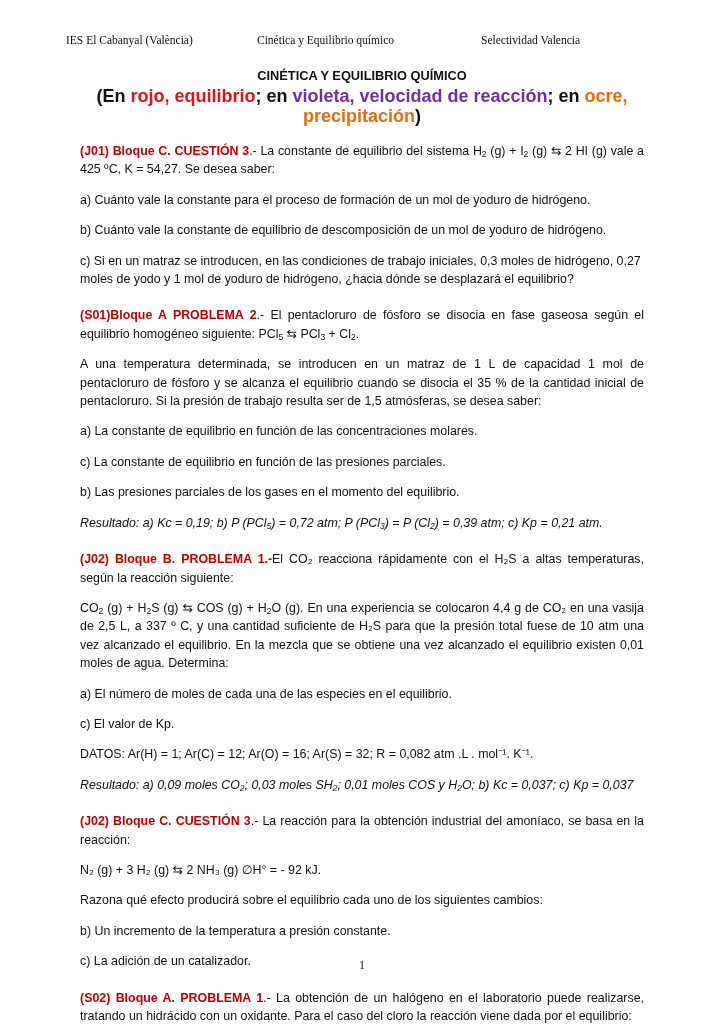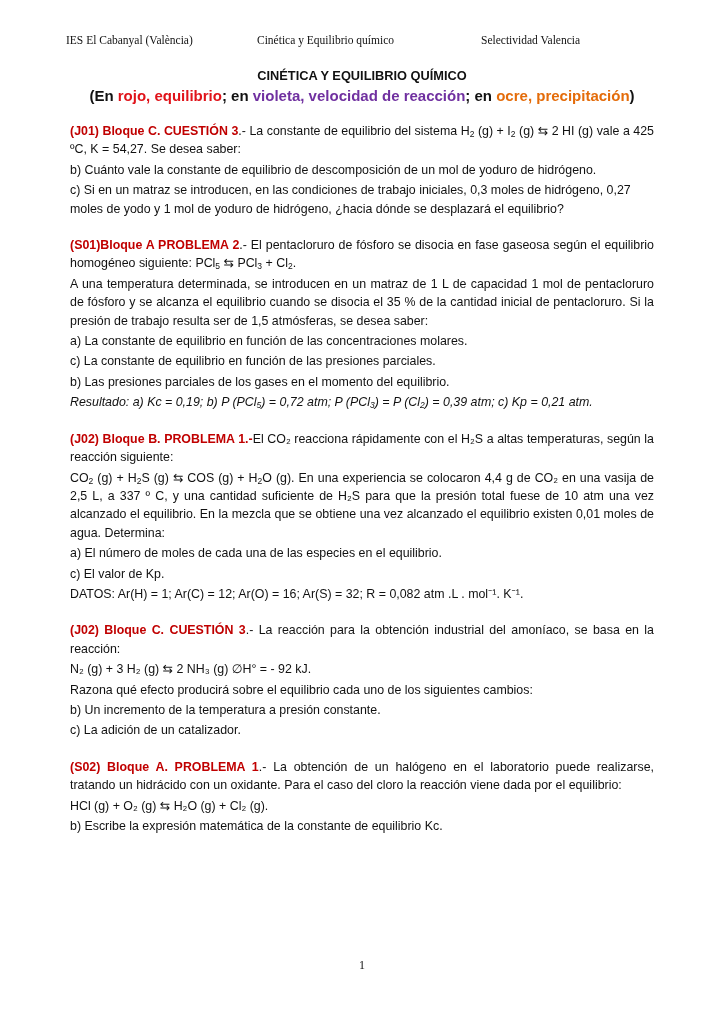--- a/index.html
+++ b/index.html
@@ -5,26 +5,26 @@
     html, body { margin: 0; padding: 0; background: #ffffff; }
     body { width: 724px; height: 1024px; position: relative; overflow: hidden; }
     .page { position: absolute; left: 0; top: 0; width: 604px; height: 1024px; background: #fff; }
     .header { position: absolute; top: 34px; left: 0; width: 724px; font-family: "Liberation Serif", serif; font-size: 11.5px; color: #111; }
     .header span { position: absolute; white-space: nowrap; }
     .h-left { left: 66px; }
     .h-center { left: 257px; }
     .h-right { left: 481px; text-align: center; }
     .content { position: absolute; left: 68px; top: 66px; width: 588px; font-family: "Liberation Sans", sans-serif; font-size: 12.4px; color: #111; line-height: 18.4px; }
     .title { text-align: center; font-weight: bold; font-size: 12.8px; margin: 0; line-height: 20px; }
-    .subtitle { text-align: center; font-weight: bold; font-size: 15px; margin: 0 0 16px 0; line-height: 20px; }
+    .subtitle { text-align: center; font-weight: bold; font-size: 18px; margin: 0 0 16px 0; line-height: 20px; }
     .red { color: #e0131a; }
     .violet { color: #7030a0; }
     .ocre { color: #e46c0a; }
     .block { margin: 0 0 18px 0; }
-    .block p { margin: 2px; }
+    .block p { margin: 12px; }
     .just { text-align: justify; text-align-last: left; }
     .lead { color: #c00000; font-weight: bold; }
     .res { font-style: italic; }
     sub { font-size: 8.5px; vertical-align: -2px; line-height: 0; }
     .footer { position: absolute; top: 958px; left: 0; width: 724px; text-align: center; font-family: "Liberation Serif", serif; font-size: 12px; color: #111; }
   </style>
 </head>
 <body>
 
 <div class="page">
@@ -34,39 +34,41 @@
     <span class="h-center">Cinética y Equilibrio químico</span>
     <span class="h-right">Selectividad Valencia</span>
   </div>
 
   <div class="content">
     <p class="title">CINÉTICA Y EQUILIBRIO QUÍMICO</p>
     <p class="subtitle"><span>(En </span><span class="red">rojo, equilibrio</span><span>; en </span><span class="violet">violeta, velocidad de reacción</span><span>; en </span><span class="ocre">ocre, precipitación</span><span>)</span></p>
 
     <div class="block">
       <p class="just"><span class="lead">(J01) Bloque C. CUESTIÓN 3</span><span>.- La constante de equilibrio del sistema H</span><sub>2</sub> (g) + I<sub>2</sub> (g) <span>⇆</span> 2 HI (g) vale a <span>425 ºC, K = 54,27. Se desea saber:</span></p>
+      <p>a) Cuánto vale la constante para el proceso de formación de un mol de yoduro de hidrógeno.</p>
       <p>b) Cuánto vale la constante de equilibrio de descomposición de un mol de yoduro de hidrógeno.</p>
       <p>c) Si en un matraz se introducen, en las condiciones de trabajo iniciales, 0,3 moles de hidrógeno, 0,27 moles de yodo y 1 mol de yoduro de hidrógeno, ¿hacia dónde se desplazará el equilibrio?</p>
     </div>
 
     <div class="block">
       <p class="just"><span class="lead">(S01)Bloque A   PROBLEMA 2</span><span>.- El pentacloruro de fósforo se disocia en fase gaseosa según el equilibrio homogéneo siguiente: </span>PCl<sub>5</sub> <span>⇆</span> PCl<sub>3</sub> + Cl<sub>2</sub>.</p>
       <p class="just">A una temperatura determinada, se introducen en un matraz de 1 L de capacidad 1 mol de pentacloruro de fósforo y se alcanza el equilibrio cuando se disocia el 35 % de la cantidad inicial de pentacloruro. Si la presión de trabajo resulta ser de 1,5 atmósferas, se desea saber:</p>
       <p>a) La constante de equilibrio en función de las concentraciones molares.</p>
       <p>c) La constante de equilibrio en función de las presiones parciales.</p>
       <p>b) Las presiones parciales de los gases en el momento del equilibrio.</p>
       <p class="res"><span>Resultado: a) Kc = 0,19; b) P (PCl</span><sub>5</sub><span>) = 0,72 atm; P (PCl</span><sub>3</sub><span>) = P (Cl</span><sub>2</sub><span>) = 0,39 atm; c) Kp = 0,21 atm.</span></p>
     </div>
 
     <div class="block">
       <p class="just"><span class="lead">(J02) Bloque B. PROBLEMA 1.-</span><span>El CO₂ reacciona rápidamente con el H₂S a altas temperaturas, según la reacción siguiente:</span></p>
       <p class="just">CO<sub>2</sub> (g) + H<sub>2</sub>S (g) <span>⇆</span> COS (g) + H<sub>2</sub>O (g)<span>. En una experiencia se colocaron 4,4 g de CO₂ en una vasija de 2,5 L, a 337 º C, y una cantidad suficiente de H₂S para que la presión total fuese de 10 atm una vez alcanzado el equilibrio. En la mezcla que se obtiene una vez alcanzado el equilibrio existen 0,01 moles de agua. Determina:</span></p>
       <p>a) El número de moles de cada una de las especies en el equilibrio.</p>
       <p>c) El valor de Kp.</p>
       <p>DATOS: Ar(H) = 1; Ar(C) = 12; Ar(O) = 16; Ar(S) = 32; R = 0,082 atm .L . mol⁻¹. K⁻¹.</p>
+      <p class="res">Resultado: a) 0,09 moles CO₂; 0,03 moles SH₂; 0,01 moles COS y H₂O; b) Kc = 0,037; c) Kp = 0,037</p>
     </div>
 
     <div class="block">
       <p class="just"><span class="lead">(J02) Bloque C. CUESTIÓN 3</span><span>.- La reacción para la obtención industrial del amoníaco, se basa en la reacción:</span></p>
       <p>N₂ (g) + 3 H₂ (g) ⇆ 2 NH₃ (g)  ∅H° = - 92 kJ.</p>
       <p>Razona qué efecto producirá sobre el equilibrio cada uno de los siguientes cambios:</p>
       <p>b) Un incremento de la temperatura a presión constante.</p>
       <p>c) La adición de un catalizador.</p>
     </div>
 

